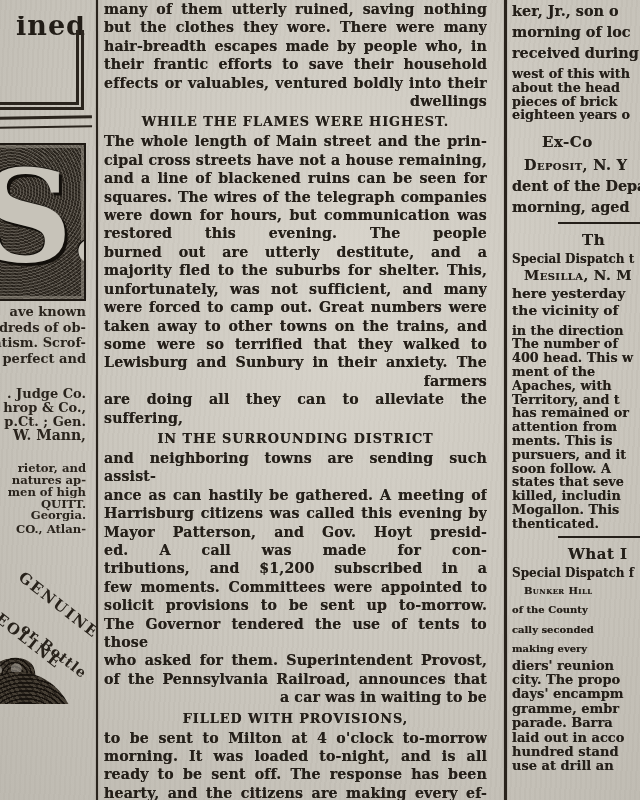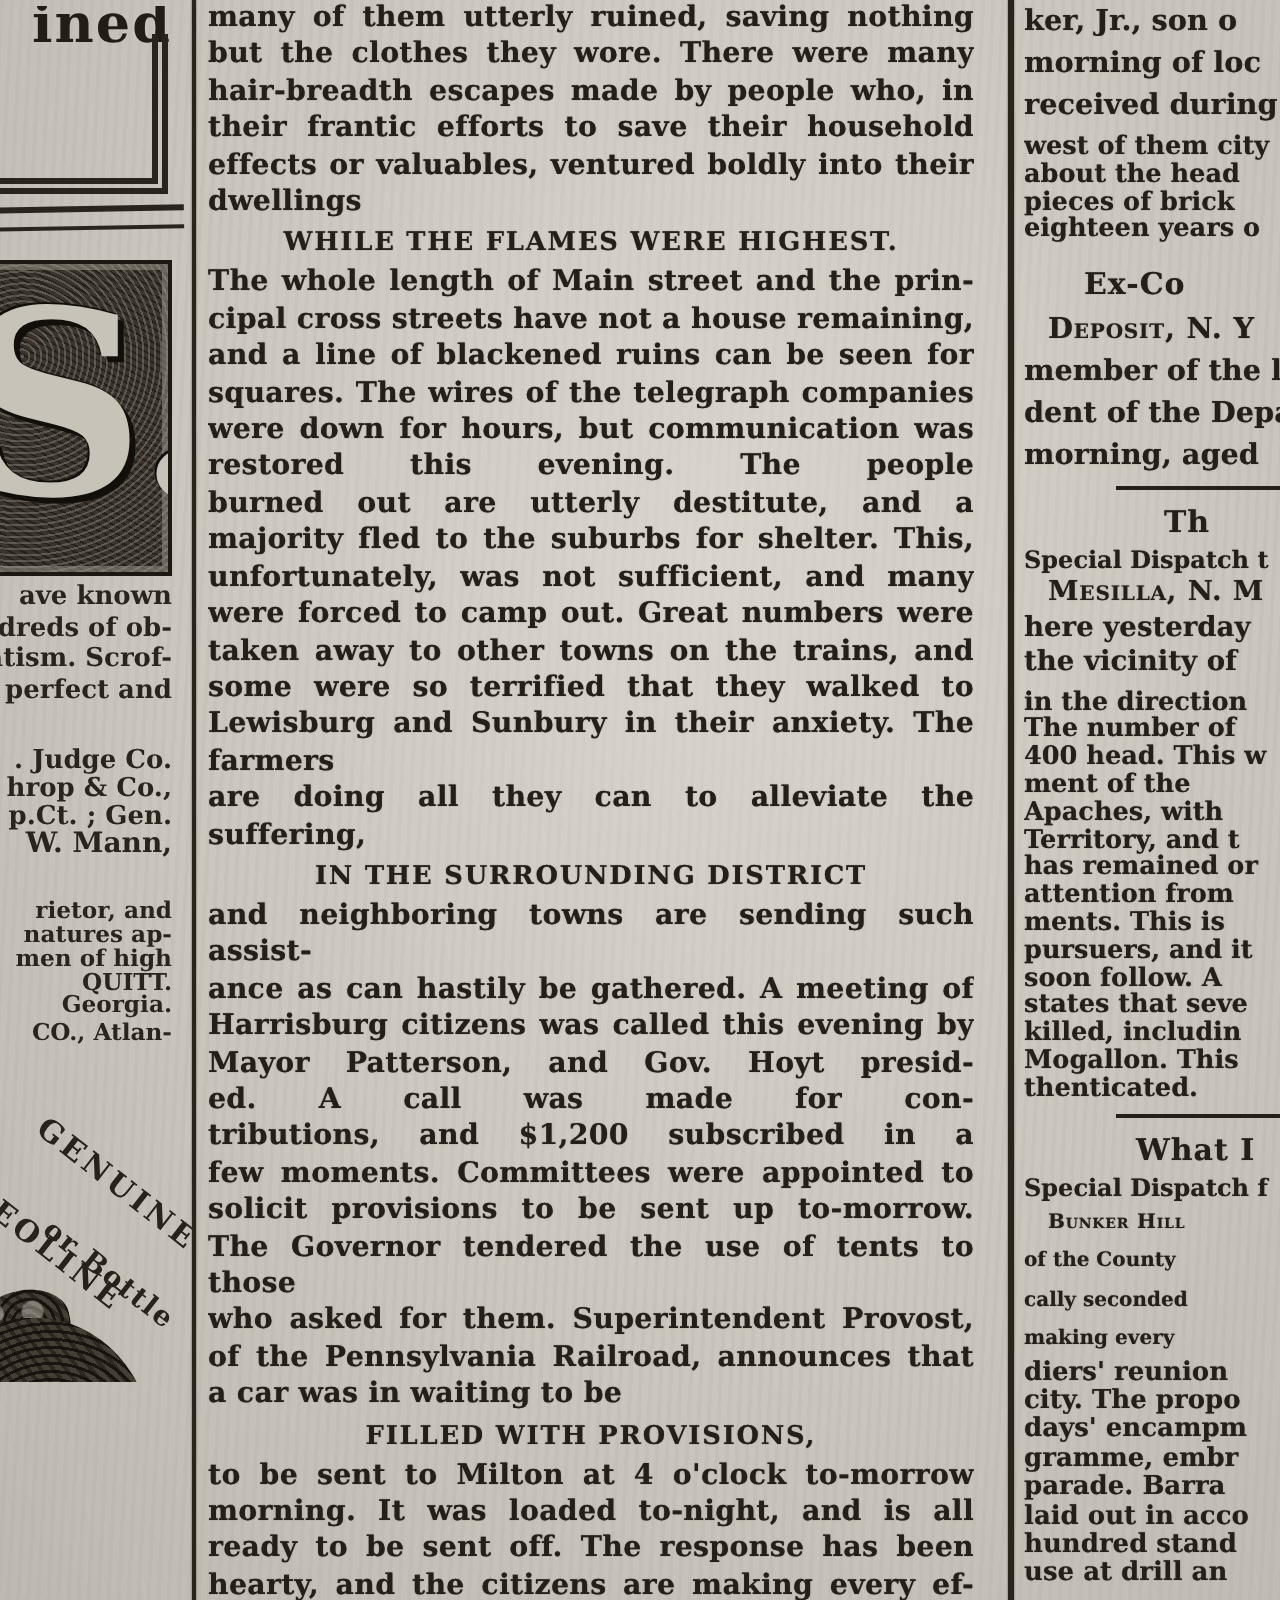--- a/index.html
+++ b/index.html
@@ -13,21 +13,21 @@
     position:relative;
   }
   .page{position:absolute;inset:0;}
 
   
   .vrule{position:absolute;top:0;bottom:0;width:3px;background:#2a241d;box-shadow:0 0 1px #4a443c;}
   .vrule.left{left:96px;width:2px;}
   .vrule.right{left:504px;}
 
   
-  .leftcol{position:absolute;left:0;top:3px;width:96px;height:688px;overflow:hidden;}
+  .leftcol{position:absolute;left:0;top:16px;width:96px;height:688px;overflow:hidden;}
   .ined{position:absolute;top:-6px;left:16px;font-size:27px;font-weight:700;letter-spacing:1px;color:#221d17;}
   .adbox{position:absolute;left:-32px;top:14px;width:108px;height:72px;
     border-right:8px double #2a241d;border-bottom:8px double #2a241d;}
   .oxrule{position:absolute;left:-8px;top:100px;width:100px;height:7px;
     border-top:3px solid #2a241d;border-bottom:2px solid #2a241d;transform:rotate(-1deg);}
   .sblock{position:absolute;left:-30px;top:127px;width:112px;height:154px;
     background-color:#3a342c;
     background-image:
       repeating-radial-gradient(circle at 35% 30%, rgba(195,190,180,.28) 0 1px, transparent 1px 3px),
       repeating-linear-gradient(28deg, rgba(12,9,6,.45) 0 1px, transparent 1px 3px);
@@ -58,21 +58,21 @@
   .blob.b2{left:26px;top:0;width:46px;height:40px;transform:rotate(-15deg);}
   .blob.b3{left:10px;top:120px;width:110px;height:62px;transform:rotate(8deg);}
   .blob.b4{left:62px;top:58px;width:46px;height:52px;border-radius:50%;}
 
   
   .maincol{position:absolute;left:104px;top:0;width:383px;height:800px;overflow:hidden;
     font-size:14.2px;font-weight:700;letter-spacing:.15px;color:#241f19;
     text-shadow:0 0 .5px rgba(40,33,26,.7);}
   .maincol .ln{line-height:18.4px;}
   .maincol .j{text-align:justify;text-align-last:justify;}
-  .maincol .e{text-align:left;}
+  .maincol .e{text-align:right;}
   .maincol .h{text-align:center;font-size:12.9px;letter-spacing:.9px;line-height:15px;margin:4px 0 3px;}
 
   
   .rightcol{position:absolute;left:512px;top:0;width:128px;height:800px;overflow:hidden;
     color:#241f19;text-shadow:0 0 .5px rgba(40,33,26,.6);}
   .rightcol .rln{white-space:nowrap;font-weight:700;}
   .rightcol .b{font-size:14.4px;line-height:21px;}
   .rightcol .c{font-size:12.8px;line-height:13.8px;}
   .rightcol .m{font-size:13.8px;line-height:17.5px;}
   .rightcol .t{font-size:12.8px;line-height:13.8px;}
@@ -175,27 +175,26 @@
       <div class="ln j">hearty, and the citizens are making every ef-</div>
     </div>
 
   <div class="vrule right"></div>
 
   <div class="rightcol">
 
   <div class="rln b">ker, Jr., son o</div>
       <div class="rln b">morning of loc</div>
       <div class="rln b">received during</div>
-      <div class="rln c mt4">west of them city</div>
+      <div class="rln c mt4">west of this with</div>
       <div class="rln c">about the head</div>
       <div class="rln c">pieces of brick</div>
       <div class="rln c">eighteen years o</div>
       <div class="rln h1 exco mt8">Ex-Co</div>
       <div class="rln b sc ind">Deposit, N. Y</div>
-      <div class="rln b">member of the l</div>
       <div class="rln b">dent of the Depa</div>
       <div class="rln b">morning, aged</div>
       <div class="rln rp"></div>
       <div class="rln h1 thh">Th</div>
       <div class="rln sd">Special Dispatch t</div>
       <div class="rln m sc ind">Mesilla, N. M</div>
       <div class="rln m">here yesterday</div>
       <div class="rln m">the vicinity of</div>
       <div class="rln t mt4">in the direction</div>
       <div class="rln t">The number of</div>

